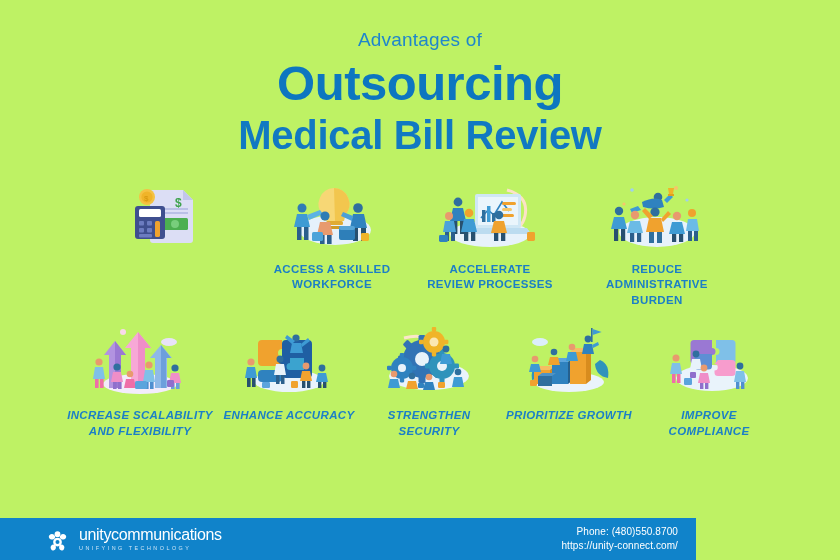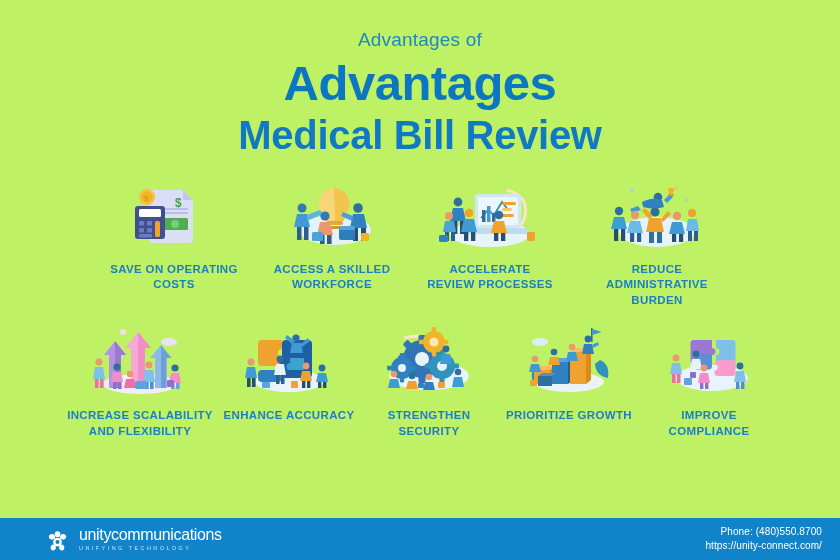--- a/index.html
+++ b/index.html
@@ -24,37 +24,37 @@
   }
   .title-sub{
     font-size:40px;font-weight:bold;color:#1179c2;
     letter-spacing:-0.3px;line-height:1.15;margin-top:1px;
   }
 
   
   .rows{margin-top:22px;}
   .row{display:flex;justify-content:center;align-items:flex-start;}
   .row1{gap:26px;}
-  .row2{gap:8px;margin-top:18px;}
+  .row2{gap:8px;margin-top:18px;font-style:italic;}
   .card{
     width:132px;display:flex;flex-direction:column;align-items:center;
   }
   .card.wide{width:150px;}
   .art{
     width:110px;height:70px;position:relative;
   }
   .card-label{
     margin-top:12px;text-align:center;
     font-size:11.5px;font-weight:bold;color:#1b7fc7;
     letter-spacing:.35px;line-height:1.35;text-transform:uppercase;
   }
 
   
   .footer{
-    position:absolute;left:0;bottom:0;width:840px;height:42px;
+    position:absolute;left:0;bottom:0;width:696px;height:42px;
     background:#1083ca;display:flex;align-items:center;
     justify-content:space-between;box-sizing:border-box;
     padding:0 18px 0 45px;
   }
   .brand{display:flex;align-items:center;gap:9px;}
   .brand-mark{width:25px;height:25px;flex:0 0 25px;}
   .brand-text{display:flex;flex-direction:column;line-height:1;}
   .brand-name{
     color:#fff;font-size:16px;letter-spacing:-0.35px;font-weight:500;
   }
@@ -67,21 +67,21 @@
     line-height:1.45;letter-spacing:.1px;
   }
 </style>
 </head>
 <body>
 
 <div class="page">
 
   <div class="header">
     <div class="eyebrow">Advantages of</div>
-    <div class="title-main">Advantages</div>
+    <div class="title-main">Outsourcing</div>
     <div class="title-sub">Medical Bill Review</div>
   </div>
 
   <div class="rows">
 
     <div class="row row1">
 
       <div class="card">
         <div class="art">
           <svg viewBox="0 0 110 70" width="110" height="70">
@@ -100,21 +100,20 @@
             <g fill="#6c7cc0">
               <rect x="20" y="41" width="5" height="4.5" rx="1"></rect>
               <rect x="28" y="41" width="5" height="4.5" rx="1"></rect>
               <rect x="20" y="48" width="5" height="4.5" rx="1"></rect>
               <rect x="28" y="48" width="5" height="4.5" rx="1"></rect>
               <rect x="20" y="54" width="13" height="3.5" rx="1"></rect>
             </g>
             <rect x="36" y="41" width="5" height="16" rx="1.6" fill="#f0a22e"></rect>
           </svg>
         </div>
-        <div class="card-label">SAVE ON OPERATING COSTS</div>
       </div>
 
       <div class="card">
         <div class="art">
           <svg viewBox="0 0 110 70" width="110" height="70">
             <ellipse cx="58" cy="50" rx="36" ry="15" fill="#e5f1fb"></ellipse>
             <path d="M57 8 a16 16 0 0 1 11 27 l-1 6 h-20 l-1 -6 a16 16 0 0 1 11 -27 z" fill="#f7d775"></path>
             <path d="M57 8 a16 16 0 0 1 11 27 l-1 6 h-9 z" fill="#f2c64e"></path>
             <rect x="49" y="41" width="17" height="4" rx="1.5" fill="#e0ab33"></rect>
             <rect x="51" y="46" width="13" height="3" rx="1.5" fill="#cf9a27"></rect>

